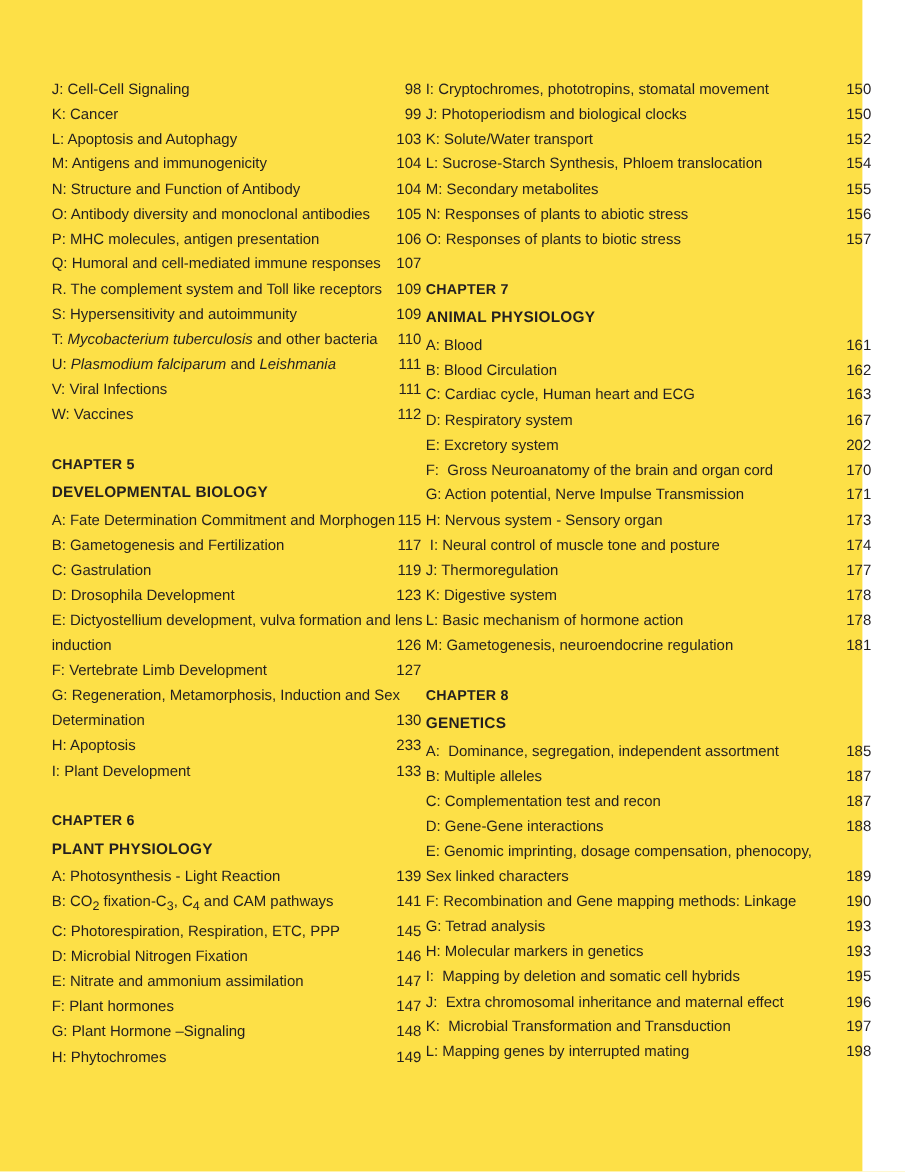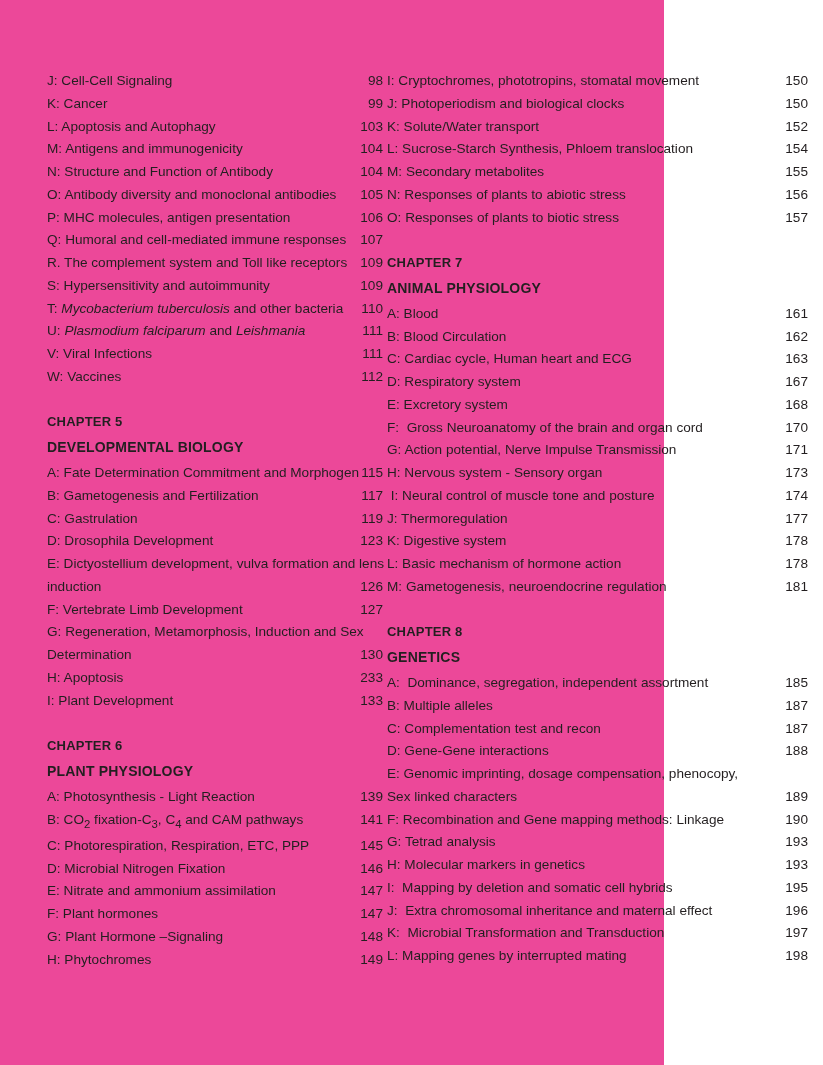--- a/index.html
+++ b/index.html
@@ -9,23 +9,23 @@
   }
   body {
     width: 823px;
     height: 1065px;
     font-family: "Liberation Sans", sans-serif;
     color: #231f20;
     -webkit-font-smoothing: antialiased;
   }
   .page {
     position: relative;
-    width: 664px;
+    width: 784px;
     height: 1065px;
-    background: #ec4899;
+    background: #fde047;
     box-sizing: border-box;
   }
   .columns {
     position: absolute;
     top: 70px;
     left: 0;
     width: 823px;
     display: flex;
     gap: 0px;
   }
@@ -33,21 +33,21 @@
     box-sizing: border-box;
   }
   .col-left {
     width: 383px;
     padding-left: 47px;
     padding-right: 0px;
   }
   .col-right {
     width: 440px;
     padding-left: 4px;
-    padding-right: 15px;
+    padding-right: 31px;
   }
 
   
   .entry {
     display: flex;
     align-items: baseline;
     font-size: 13.6px;
     line-height: 22.75px;
     white-space: pre;
   }
@@ -150,21 +150,21 @@
         </div>
         <div class="chapter">
           <div class="chapter-label">CHAPTER 7</div>
           <div class="chapter-title">ANIMAL PHYSIOLOGY</div>
         </div>
         <div>
           <div class="entry"><span class="title">A: Blood</span><span class="pg">161</span></div>
           <div class="entry"><span class="title">B: Blood Circulation</span><span class="pg">162</span></div>
           <div class="entry"><span class="title">C: Cardiac cycle, Human heart and ECG</span><span class="pg">163</span></div>
           <div class="entry"><span class="title">D: Respiratory system</span><span class="pg">167</span></div>
-          <div class="entry"><span class="title">E: Excretory system</span><span class="pg">168</span></div>
+          <div class="entry"><span class="title">E: Excretory system</span><span class="pg">202</span></div>
           <div class="entry"><span class="title">F:  Gross Neuroanatomy of the brain and organ cord</span><span class="pg">170</span></div>
           <div class="entry"><span class="title">G: Action potential, Nerve Impulse Transmission</span><span class="pg">171</span></div>
           <div class="entry"><span class="title">H: Nervous system - Sensory organ</span><span class="pg">173</span></div>
           <div class="entry"><span class="title"> I: Neural control of muscle tone and posture</span><span class="pg">174</span></div>
           <div class="entry"><span class="title">J: Thermoregulation</span><span class="pg">177</span></div>
           <div class="entry"><span class="title">K: Digestive system</span><span class="pg">178</span></div>
           <div class="entry"><span class="title">L: Basic mechanism of hormone action</span><span class="pg">178</span></div>
           <div class="entry"><span class="title">M: Gametogenesis, neuroendocrine regulation</span><span class="pg">181</span></div>
         </div>
         <div class="chapter">

